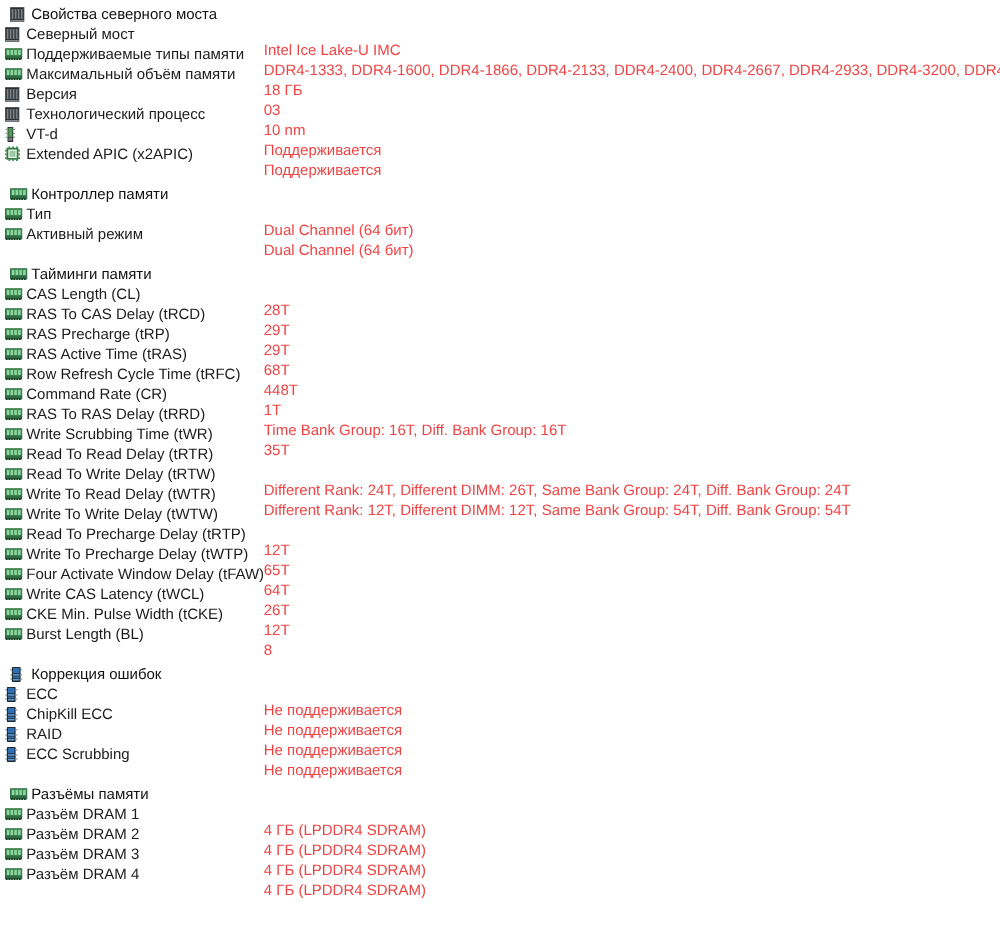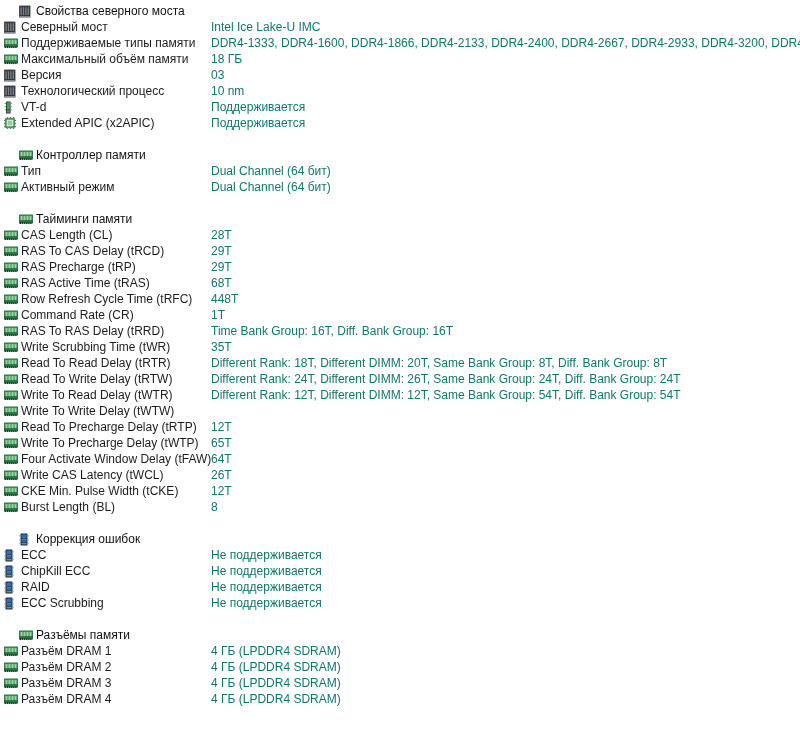--- a/index.html
+++ b/index.html
@@ -28,39 +28,39 @@
   
   .group { margin: 0; }
   .spacer { height: 16px; }
 
   .row {
     position: relative;
     height: 16px;
     line-height: 16px;
     white-space: nowrap;
   }
-  .row.header  { padding-left: 19px; }
+  .row.header  { padding-left: 8px; }
   .row.item    { padding-left: 4px; }
 
   .label {
     display: inline-block;
     vertical-align: top;
     line-height: 16px;
     font-size: 12px;
     color: #1c1c1c;
   }
   .row.header .label { color: #111111; }
 
   .value {
     position: absolute;
     left: 211px;
-    top: 0;
+    top: 13px;
     line-height: 16px;
     font-size: 12px;
-    color: #0f766e;
+    color: #ef4444;
     white-space: nowrap;
   }
 
   
   .icon {
     display: inline-block;
     vertical-align: top;
     width: 12px;
     height: 16px;
     margin-right: 5px;
@@ -345,21 +345,21 @@
             <rect x="1.5" y="3" width="2" height="4" fill="#8fd6a0"></rect>
             <rect x="4.5" y="3" width="2" height="4" fill="#8fd6a0"></rect>
             <rect x="7.5" y="3" width="2" height="4" fill="#8fd6a0"></rect>
             <rect x="10.5" y="3" width="2" height="4" fill="#8fd6a0"></rect>
             <rect x="0.8" y="9.4" width="1.2" height="1.6" fill="#14361f"></rect>
             <rect x="2.9000000000000004" y="9.4" width="1.2" height="1.6" fill="#14361f"></rect>
             <rect x="5" y="9.4" width="1.2" height="1.6" fill="#14361f"></rect>
             <rect x="7.1000000000000005" y="9.4" width="1.2" height="1.6" fill="#14361f"></rect>
             <rect x="9.200000000000001" y="9.4" width="1.2" height="1.6" fill="#14361f"></rect>
             <rect x="11.3" y="9.4" width="1.2" height="1.6" fill="#14361f"></rect>
-          </svg></span><span class="label">Read To Read Delay (tRTR)</span><span class="value">Different Rank: 18T, Different DIMM: 20T, Same Bank Group: 8T, Diff. Bank Group: 8T</span></div>
+          </svg></span><span class="label">Read To Read Delay (tRTR)</span></div>
       <div class="row item"><span class="icon"><svg width="14" height="12" viewBox="0 0 14 12">
             <rect x="0" y="1.5" width="14" height="9" rx="0.6" fill="#2f6b43"></rect>
             <rect x="0.6" y="2.1" width="12.8" height="5.4" fill="#3f8a55"></rect>
             <rect x="1.5" y="3" width="2" height="4" fill="#8fd6a0"></rect>
             <rect x="4.5" y="3" width="2" height="4" fill="#8fd6a0"></rect>
             <rect x="7.5" y="3" width="2" height="4" fill="#8fd6a0"></rect>
             <rect x="10.5" y="3" width="2" height="4" fill="#8fd6a0"></rect>
             <rect x="0.8" y="9.4" width="1.2" height="1.6" fill="#14361f"></rect>
             <rect x="2.9000000000000004" y="9.4" width="1.2" height="1.6" fill="#14361f"></rect>
             <rect x="5" y="9.4" width="1.2" height="1.6" fill="#14361f"></rect>

